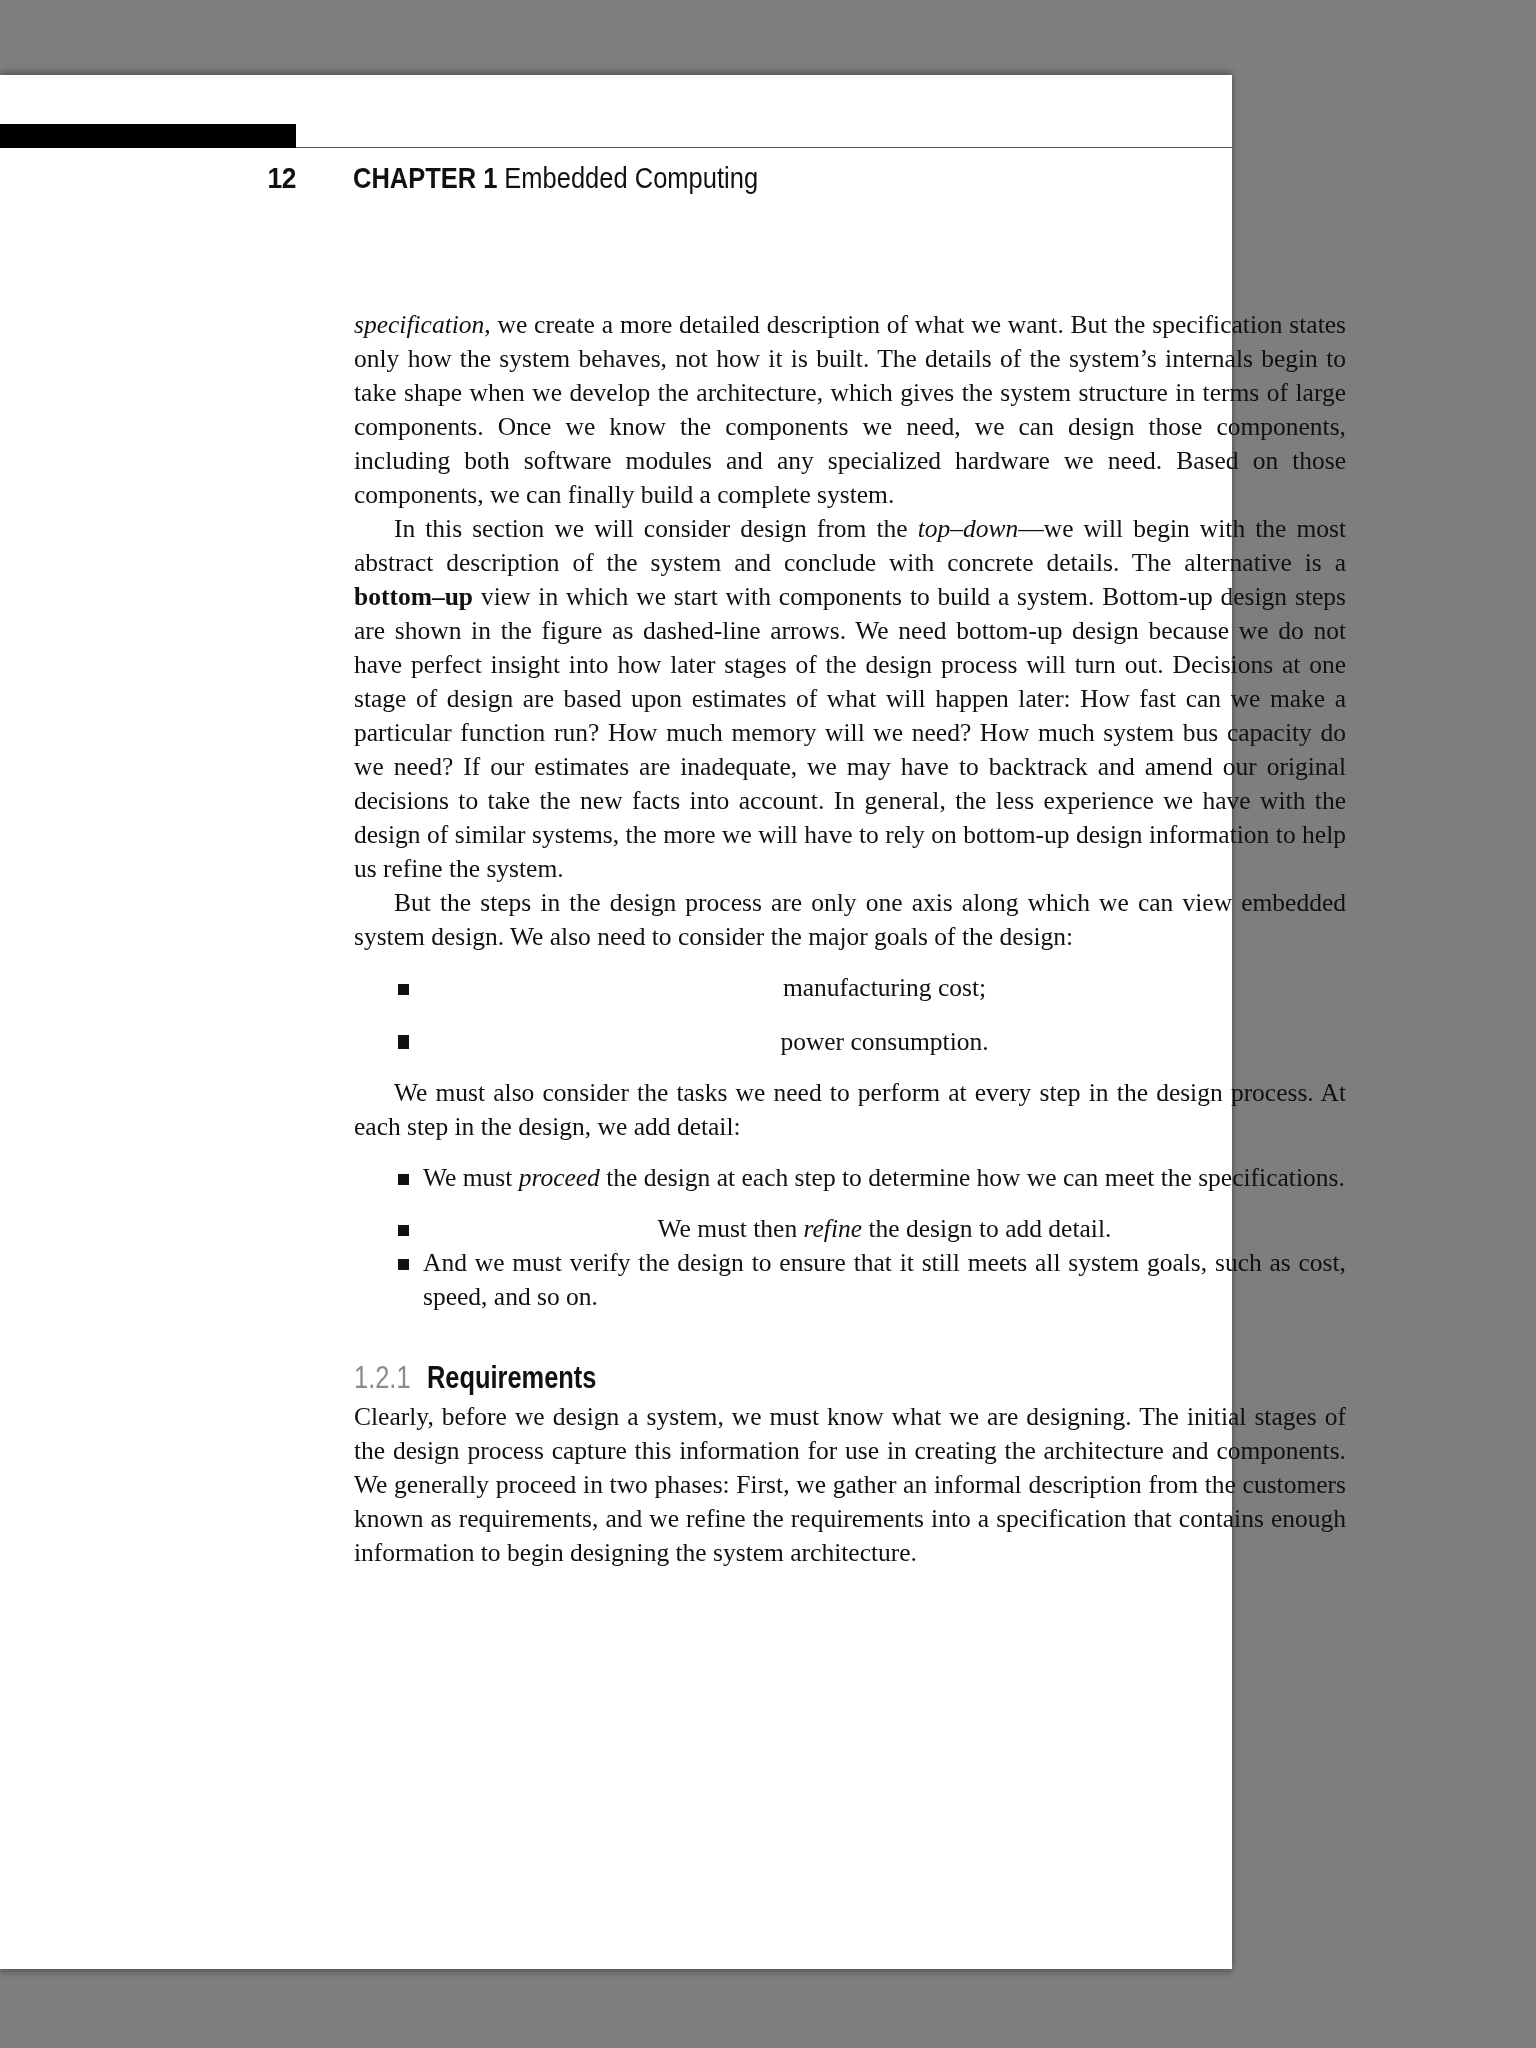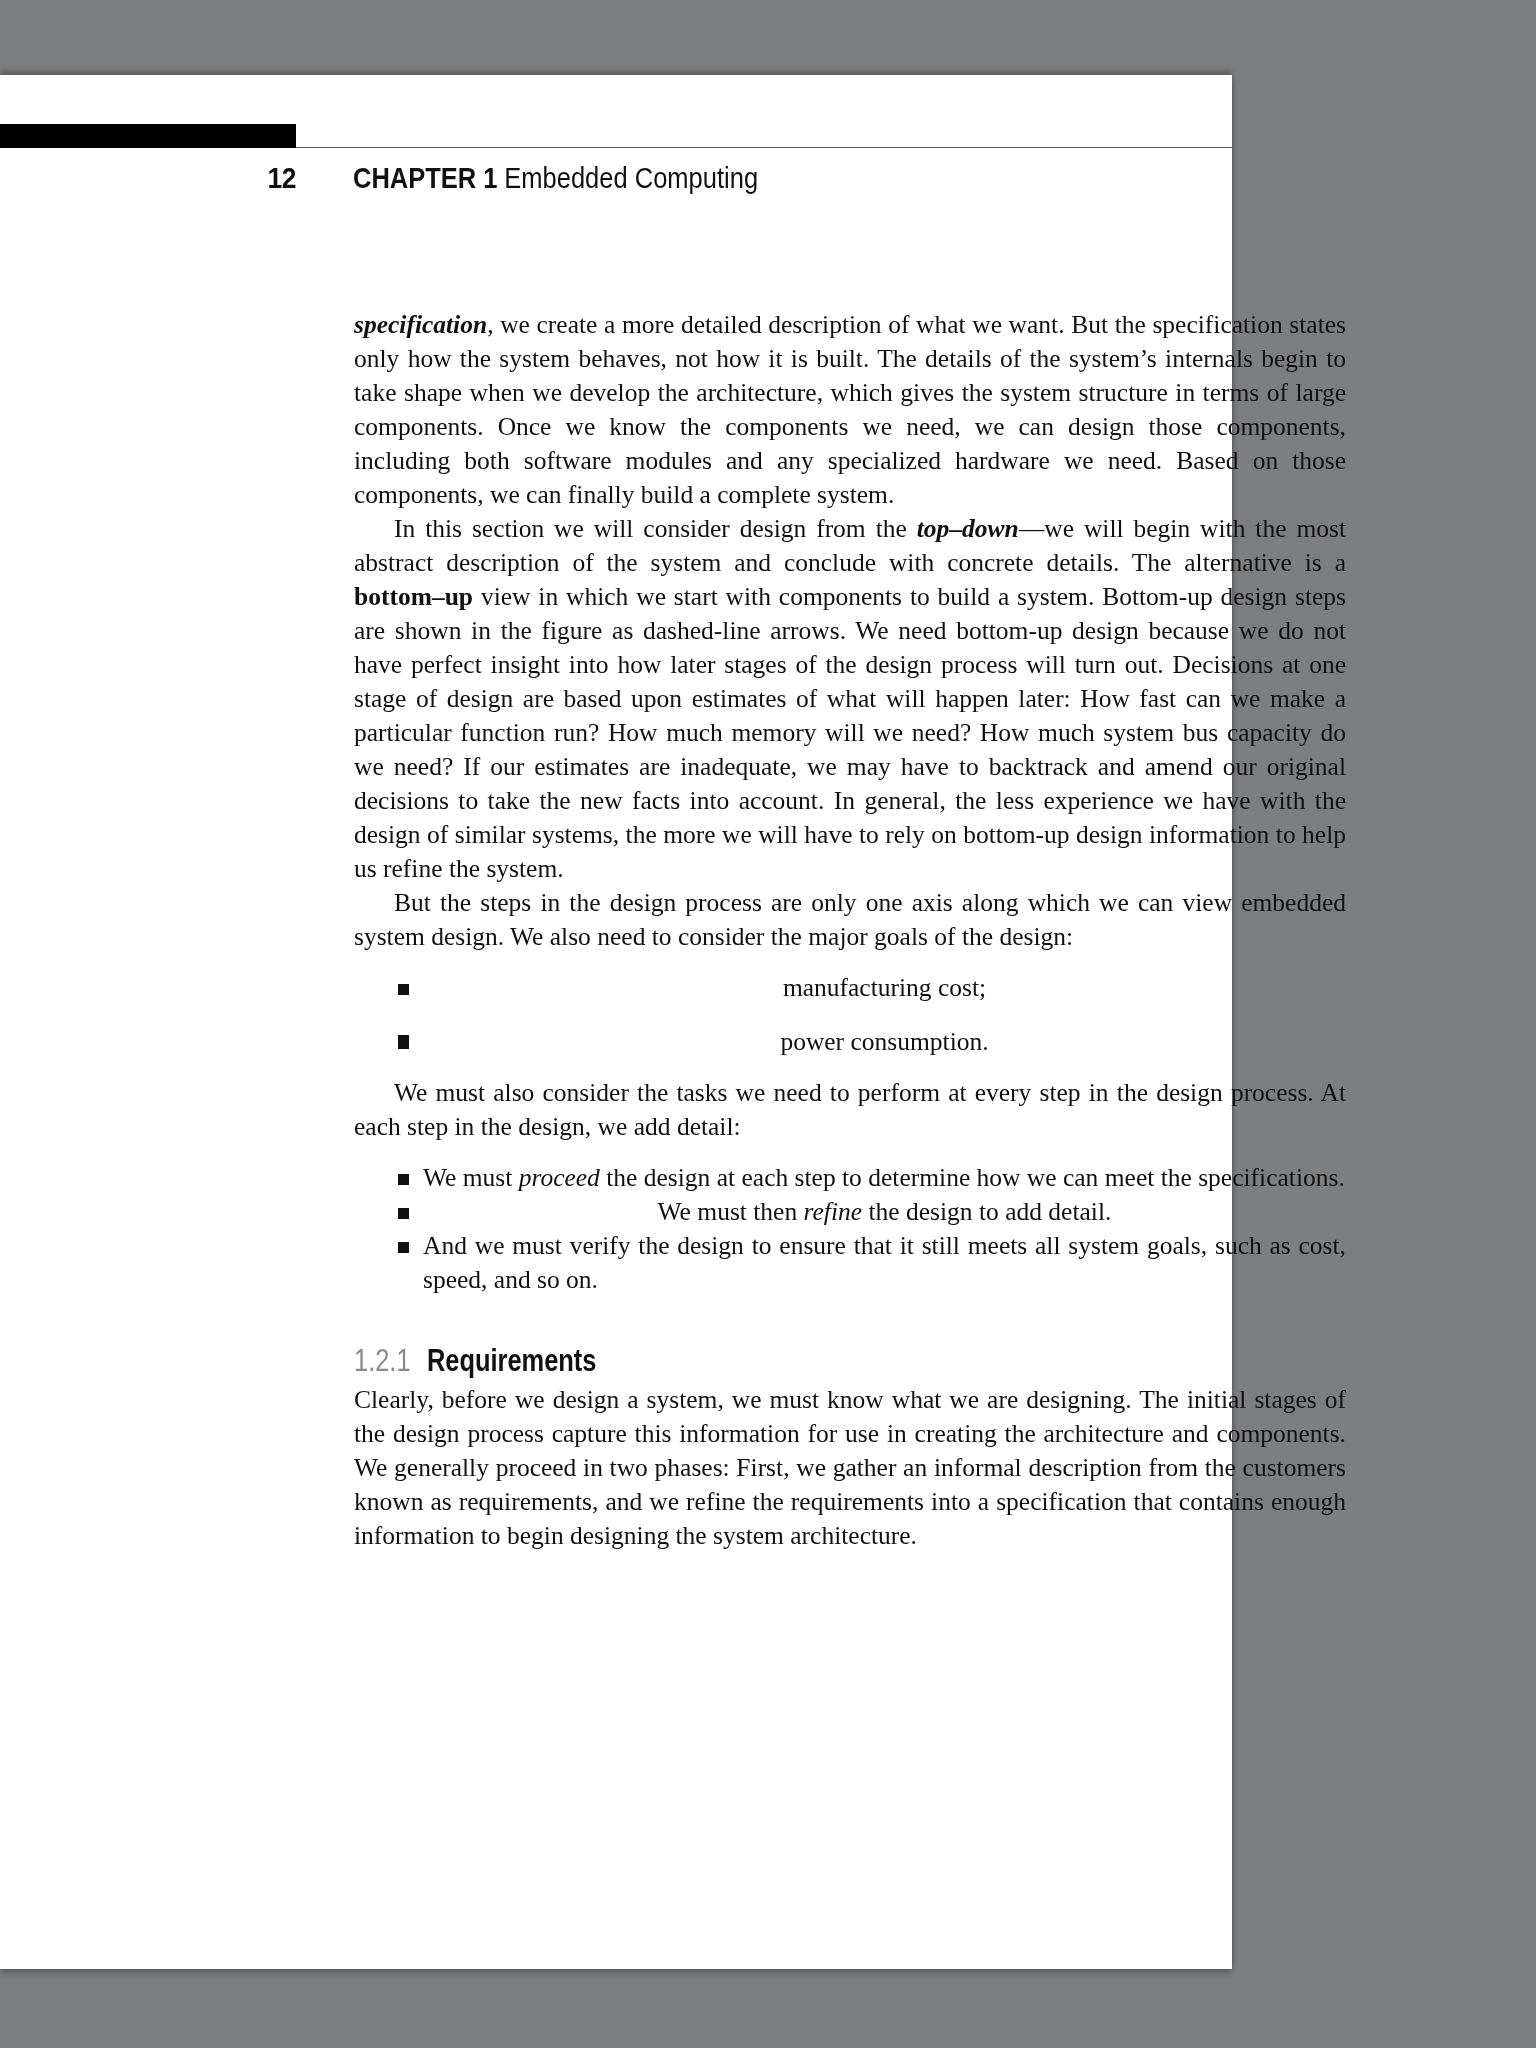--- a/index.html
+++ b/index.html
@@ -31,21 +31,21 @@
   .running-head .chap { font-weight:bold; }
   .running-head .title { font-weight:normal; margin-left:8px; }
 
   .body {
     position:absolute; left:354px; top:233px; width:992px;
     font-family:"Liberation Serif", serif; font-size:25.5px; line-height:34px;
     color:#111; text-align:justify;
   }
   .body p { margin:0; }
   .body p.indent { text-indent:40px; }
-  .body b.bi { font-weight:bold; font-style:italic; }
+  .body b.bi { font-weight:normal; font-style:italic; }
   ul.bullets { list-style:none; margin:0; padding:0; }
   ul.bullets li {
     position:relative; padding-left:69px; text-align:center;
   }
   ul.bullets li .sq {
     position:absolute; left:44px; top:13px; width:11px; height:11px; background:#111;
   }
   ul.tight li { padding-left:69px; }
   ul.tight li .sq { left:44px; }
   .gap17 { height:17px; }
@@ -81,21 +81,21 @@
       <li style="margin-top:17px"><span class="sq"></span></li>
       <li style="margin-top:20px"><span class="sq"></span><span>power consumption.</span></li>
     </ul>
     <div class="gap17"></div>
 
     <p class="indent">We must also consider the tasks we need to perform at every step in the design process. At each step in the design, we add detail:</p>
 
     <div class="gap17"></div>
     <ul class="bullets tight">
       <li style="text-align:justify"><span class="sq"></span><span>We must </span><i>proceed</i><span> the design at each step to determine how we can meet the specifications.</span></li>
-      <li style=""><span class="sq"></span><span>We must then </span><i>refine</i><span> the design to add detail.</span></li>
+      <li style="margin-top:17px"><span class="sq"></span><span>We must then </span><i>refine</i><span> the design to add detail.</span></li>
       <li style="text-align:justify"><span class="sq"></span><span>And we must verify the design to ensure that it still meets all system goals, such as cost, speed, and so on.</span></li>
     </ul>
 
     <div class="section-head">
       <span class="num">1.2.1</span><span class="ttl">Requirements</span>
     </div>
     <p>Clearly, before we design a system, we must know what we are designing. The initial stages of the design process capture this information for use in creating the architecture and components. We generally proceed in two phases: First, we gather an informal description from the customers known as requirements, and we refine the requirements into a specification that contains enough information to begin designing the system architecture.</p>
   </div>
 </div>
 

